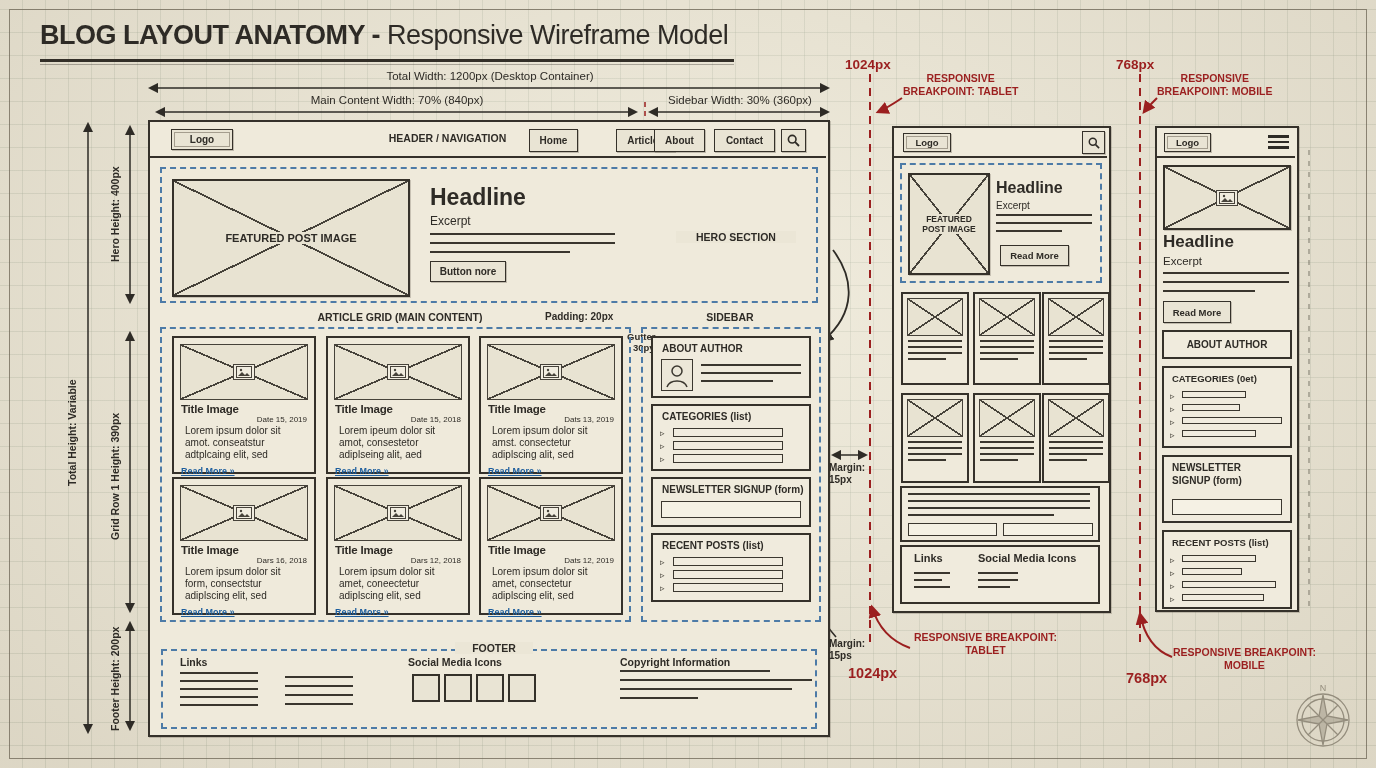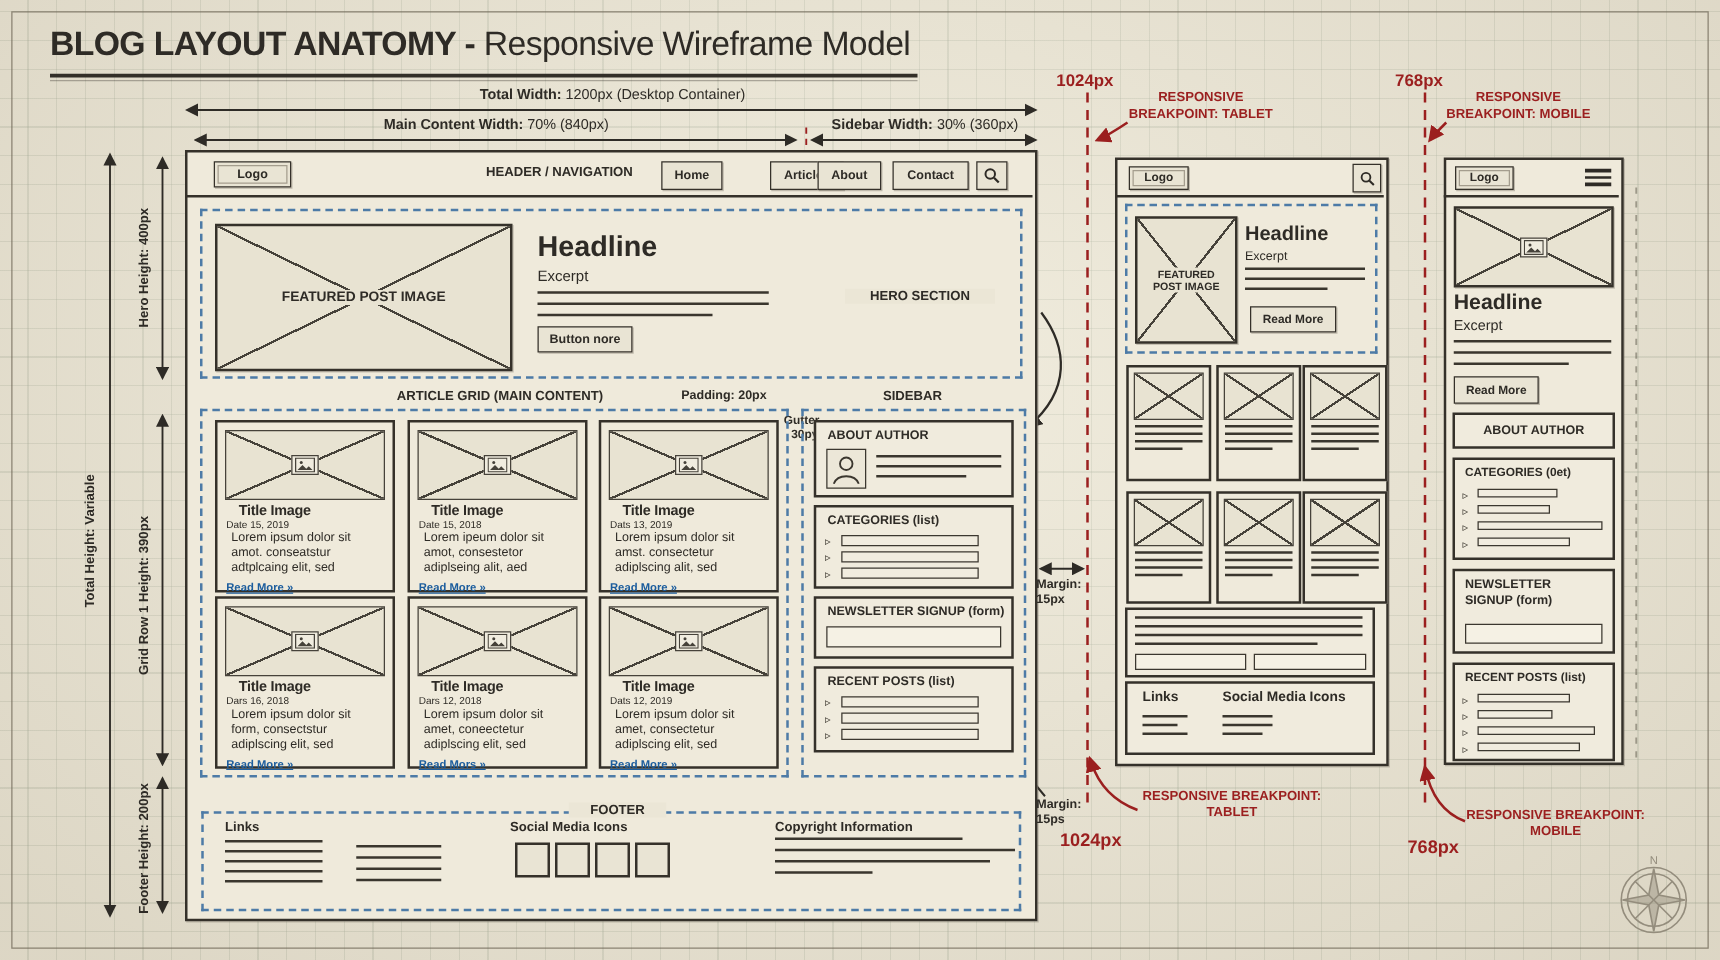--- a/index.html
+++ b/index.html
@@ -15,39 +15,39 @@
   .abs{position:absolute;}
   .z3{z-index:3;}
   h1{position:absolute;left:40px;top:20px;margin:0;font-size:27px;letter-spacing:-0.5px;white-space:nowrap;z-index:3;}
   h1 .t1{font-weight:800;}
   h1 .t2{font-weight:400;}
   .rule1{position:absolute;left:40px;top:59px;width:694px;height:3px;background:#332f28;z-index:3;}
   .rule2{position:absolute;left:40px;top:64px;width:694px;height:1px;background:rgba(51,47,40,.35);z-index:3;}
   .lbl{position:absolute;font-weight:700;color:#2e2b26;z-index:3;white-space:nowrap;}
   .ctr{text-align:center;}
   .dim{font-size:11.5px;}
-  .dim b{font-weight:700;}
+  .dim b{font-weight:400;}
   .dim span{font-weight:400;}
   .vlab{position:absolute;font-size:10.5px;font-weight:700;transform:rotate(-90deg);transform-origin:left top;white-space:nowrap;z-index:3;}
   .bp{position:absolute;font-size:10.5px;font-weight:800;color:#9b1f1f;line-height:13px;z-index:3;white-space:nowrap;text-align:center;}
   .bppx{position:absolute;font-size:13.5px;font-weight:800;color:#9b1f1f;z-index:3;}
   .box{position:absolute;border:2px solid #35312a;background:#efeadb;box-shadow:1px 1px 0 rgba(80,72,58,.25);z-index:3;}
   .dash{position:absolute;border:2px dashed #4d7ba7;z-index:3;}
   .btn{position:absolute;border:1.5px solid #35312a;background:#e9e4d4;display:flex;align-items:center;justify-content:center;
        font-size:10px;font-weight:700;color:#2e2b26;box-shadow:1px 1px 0 rgba(80,72,58,.3);z-index:4;}
   .btn.inner{box-shadow:inset 0 0 0 2px #e9e4d4, inset 0 0 0 3px rgba(80,72,58,.45),1px 1px 0 rgba(80,72,58,.3);}
   .imgx{background-color:#e8e3d2;background-image:
       linear-gradient(to top right, transparent calc(50% - 0.9px), #46423a calc(50% - 0.9px), #46423a calc(50% + 0.9px), transparent calc(50% + 0.9px)),
       linear-gradient(to top left, transparent calc(50% - 0.9px), #46423a calc(50% - 0.9px), #46423a calc(50% + 0.9px), transparent calc(50% + 0.9px));}
   .hl{position:absolute;background:#3a362e;height:2px;z-index:4;}
   .card{position:absolute;width:140px;height:134px;border:2px solid #35312a;background:#efeadb;z-index:3;}
   .cimg{position:relative;margin:6px 6px 3px;height:54px;border:1px solid #46423a;}
   .cglyph{position:absolute;left:50%;top:50%;transform:translate(-50%,-50%);background:#f0ecdf;border:1px solid #46423a;padding:1px 2px;line-height:0;}
-  .ct{margin:0 17px;font-size:11.5px;font-weight:800;letter-spacing:-0.2px;}
-  .cd{margin:0 7px;font-size:8px;}
+  .ct{margin:0 7px;font-size:11.5px;font-weight:800;letter-spacing:-0.2px;}
+  .cd{margin:0 7px;font-size:8px;text-align:right;}
   .cb{margin:1px 11px 0;font-size:10px;line-height:1.18;}
   .cl{display:inline-block;margin:2px 7px 0;font-size:9px;font-weight:700;color:#1c5d9d;text-decoration:underline;cursor:pointer;}
   .widget{position:absolute;border:2px solid #35312a;background:#f0ebdd;z-index:3;}
   .wtitle{position:absolute;left:9px;top:5px;font-size:10px;font-weight:800;white-space:nowrap;}
   .bar{position:absolute;height:7px;border:1.5px solid #3b372f;background:#f1ecdf;}
   .blt{position:absolute;font-size:9px;color:#3b372f;line-height:9px;}
   .input{position:absolute;border:1.5px solid #3b372f;background:#f5f1e4;}
   .sq{position:absolute;width:24px;height:24px;border:2px solid #35312a;background:#e9e4d4;}
   .tcard{position:absolute;width:64px;border:2px solid #35312a;background:#efeadb;z-index:3;}
   .tcimg{position:relative;margin:4px;height:36px;border:1px solid #46423a;}

